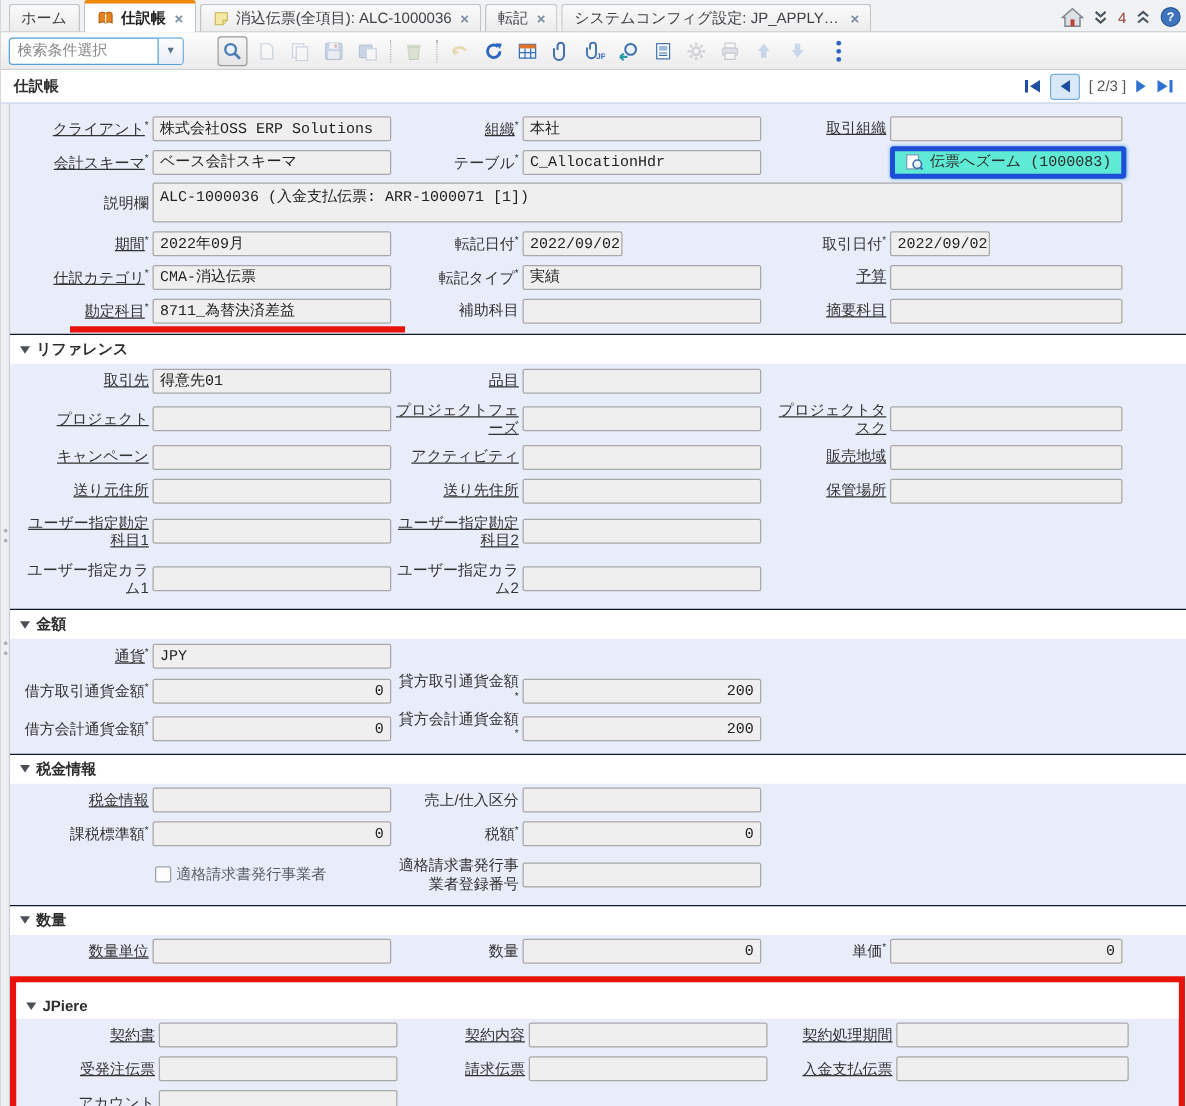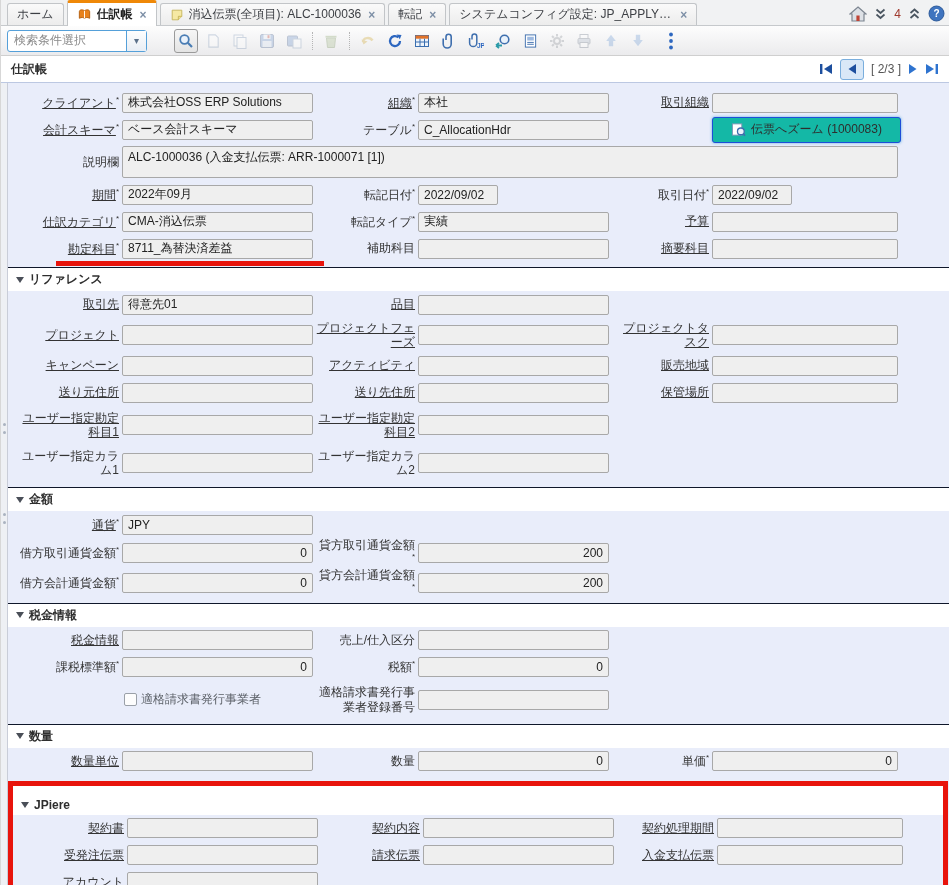--- a/index.html
+++ b/index.html
@@ -42,36 +42,36 @@
   .navbox { width:24px; height:21px; border:1px solid #7aaedd; background:#d9e8f7; border-radius:3px;
             display:flex; align-items:center; justify-content:center; }
 
   
   .form { flex:1; background:#e9edfa; position:relative; overflow:hidden; padding:6px 0 0 7px; }
   .gutter { position:absolute; left:0; top:0; bottom:0; width:7px; background:#eef0f4; border-right:1px solid #c9cdd8; }
   .gutter i { position:absolute; left:2px; width:3px; height:3px; background:#aab2c0; border-radius:50%; }
 
   .row { display:flex; align-items:center; min-height:27px; padding-left:8px; position:relative; }
   .cl { flex:none; text-align:right; padding-right:3px; color:#333; line-height:1.2; word-break:break-all; }
-  .cf { flex:none; padding-right:3px; }
+  .cf { flex:none; padding-right:3px;font-family:Liberation Mono, monospace; }
   .w-l1{width:106px} .w-f1{width:194px} .w-l2{width:102px} .w-f2{width:194px} .w-l3{width:100px} .w-f3{width:189px}
   .u { text-decoration:underline; cursor:pointer; }
   sup.req { font-size:8px; vertical-align:super; text-decoration:none; margin-left:0; }
   .fld { height:20px; width:100%; background:#efefef; border:1px solid #a8a8a8; border-radius:2px;
          display:flex; align-items:center; padding:0 5px; color:#222; overflow:hidden; white-space:nowrap; }
   .fld.num { justify-content:flex-end; }
   .fld.date { width:80px; }
   .fld.tall { height:32px; align-items:flex-start; padding-top:2px; }
   .fwide { width:779px; padding-right:3px; }
 
   .sect { display:flex; align-items:center; gap:5px; background:#fff; border-top:1px solid #0f172a;
           padding:3px 6px 3px 8px; font-weight:bold; color:#2e2e2e; margin-top:5px; }
   .tri { width:0; height:0; border-left:4px solid transparent; border-right:4px solid transparent; border-top:6px solid #4a4f58; }
 
-  .zoombtn { width:189px; height:26px; background:#14b8a6; border:1px solid #1d4ed8; border-radius:3px;
+  .zoombtn { width:189px; height:26px; background:#5eead4; border:4px solid #1d4ed8; border-radius:3px;
              box-shadow:0 0 3px rgba(70,160,220,.85); display:flex; align-items:center; justify-content:center; gap:5px; color:#2e2e2e; }
 
   .cbwrap { width:300px; display:flex; align-items:center; padding-left:108px; gap:4px; }
   .cb { width:13px; height:13px; background:#fdfdfd; border:1px solid #9aa0a8; border-radius:2px; flex:none; }
   .cbl { color:#5a5f66; }
 
   
   .red-underline { position:absolute; left:48px; bottom:-4px; width:268px; height:5px; background:#e8140c; z-index:5; }
   .redbox { border:5px solid #e8140c; margin:6px 1px 2px 0; padding-bottom:4px; }
   .redbox .sect { margin-top:0; border-top:none; padding-top:12px; }

